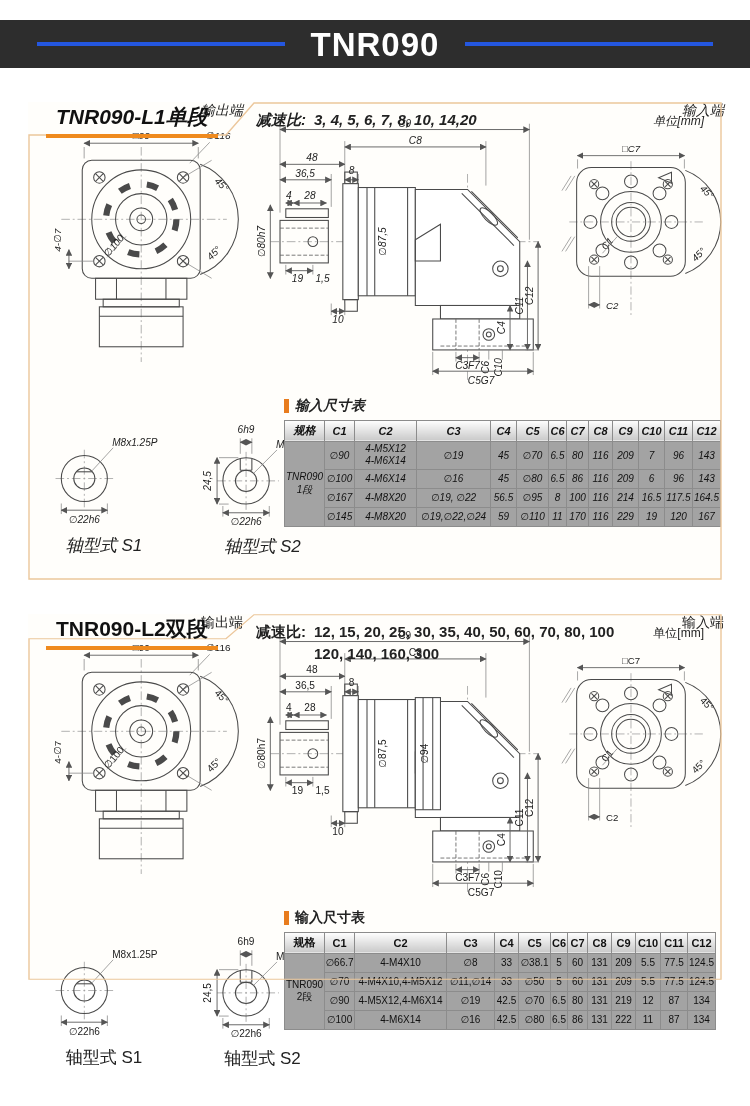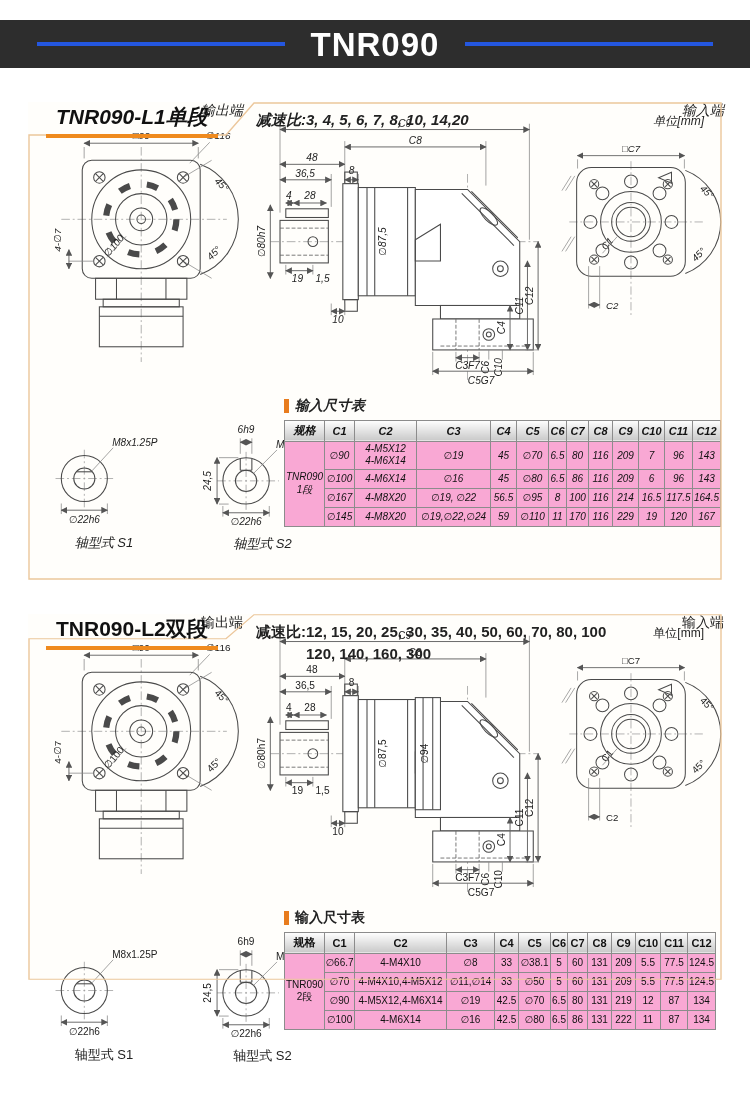--- a/index.html
+++ b/index.html
@@ -9,35 +9,35 @@
   .topbar .bluline{height:4px;background:#2457e0;width:248px;}
   .topbar .brand{color:#fff;font-size:33px;font-weight:bold;letter-spacing:1px;margin:0 26px;line-height:1;}
   
   .section{position:relative;margin:27px 28px 0 28px;background:#fffefb;}
   .sec-l1{height:478px;font-style:italic;}
   .sec-l2{height:366px;}
   .outline{position:absolute;inset:0;width:100%;height:100%;}
   .sec-title{position:absolute;left:18px;top:2px;font-size:21px;font-weight:bold;color:#111;
              border-bottom:4px solid #ef8a1e;padding:0 10px 4px 10px;line-height:1.25;}
   .ratio{position:absolute;left:228px;top:7px;display:flex;font-size:15px;font-weight:bold;color:#222;line-height:1.45;}
-  .ratio .lbl{margin-right:0;white-space:nowrap;}
+  .ratio .lbl{margin-right:8px;white-space:nowrap;}
   .unit{position:absolute;right:18px;top:11px;font-size:12px;color:#222;}
   
   .drow{display:flex;margin-top:34px;padding-left:20px;gap:8px;align-items:flex-start;}
   figure{margin:0;}
   .dwg-label{font-size:14px;color:#222;text-align:right;margin:0 0 8px 0;}
   .fig-side{margin-top:14px;}
   .brow{display:flex;margin-top:4px;padding-left:16px;align-items:flex-start;}
   .shafts{width:240px;display:flex;gap:26px;margin-top:24px;}
-  .shaft-cap{font-size:13px;color:#222;text-align:center;margin-top:4px;}
+  .shaft-cap{font-size:17px;color:#222;text-align:center;margin-top:4px;}
   
   .tblock{flex:1;}
   .tbl-title{display:flex;align-items:center;font-size:14px;font-weight:bold;color:#222;margin:2px 0 5px 0;}
   .tbl-title .obar{width:5px;height:14px;background:#e87c1e;margin-right:6px;}
-  table{border-collapse:collapse;table-layout:fixed;font-size:10px;color:#111;background:#f9a8d4;}
+  table{border-collapse:collapse;table-layout:fixed;font-size:10px;color:#111;background:#a3a3a3;}
   .t1{width:436px;} .t2{width:431px;}
   th,td{border:1px solid #8c8c8c;text-align:center;padding:1px 0;overflow:hidden;}
   th{font-size:11px;background:linear-gradient(#ffffff,#c9c9c9);height:18px;}
   td{height:16px;}
   .pre{white-space:pre-line;line-height:1.25;text-align:center;}
   
   svg text{font-family:"Liberation Sans","DejaVu Sans",sans-serif;font-size:10.5px;fill:#222;}
   .ol{fill:none;stroke:#4a4a4a;stroke-width:1.1;}
   .olf{fill:#fff;stroke:#4a4a4a;stroke-width:1.1;}
   .ext{stroke:#888;stroke-width:.8;fill:none;}

